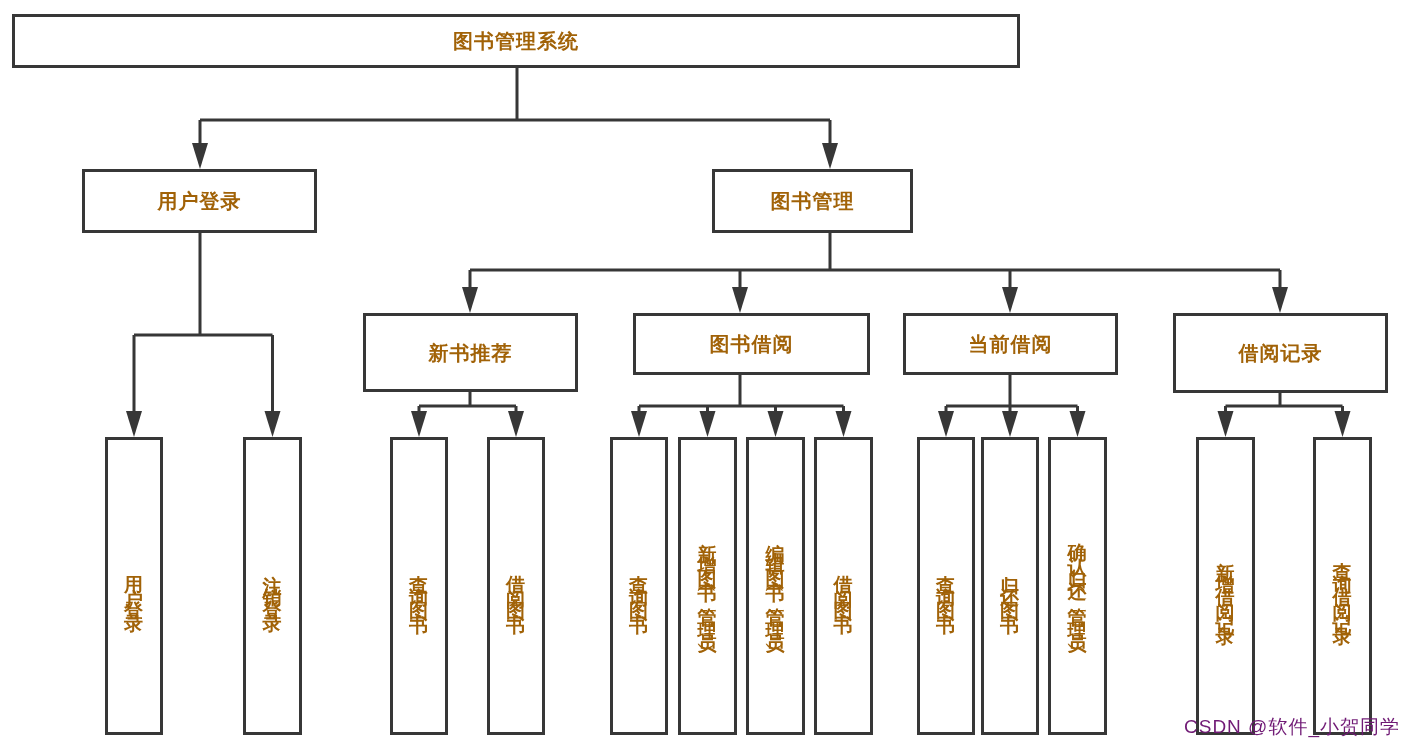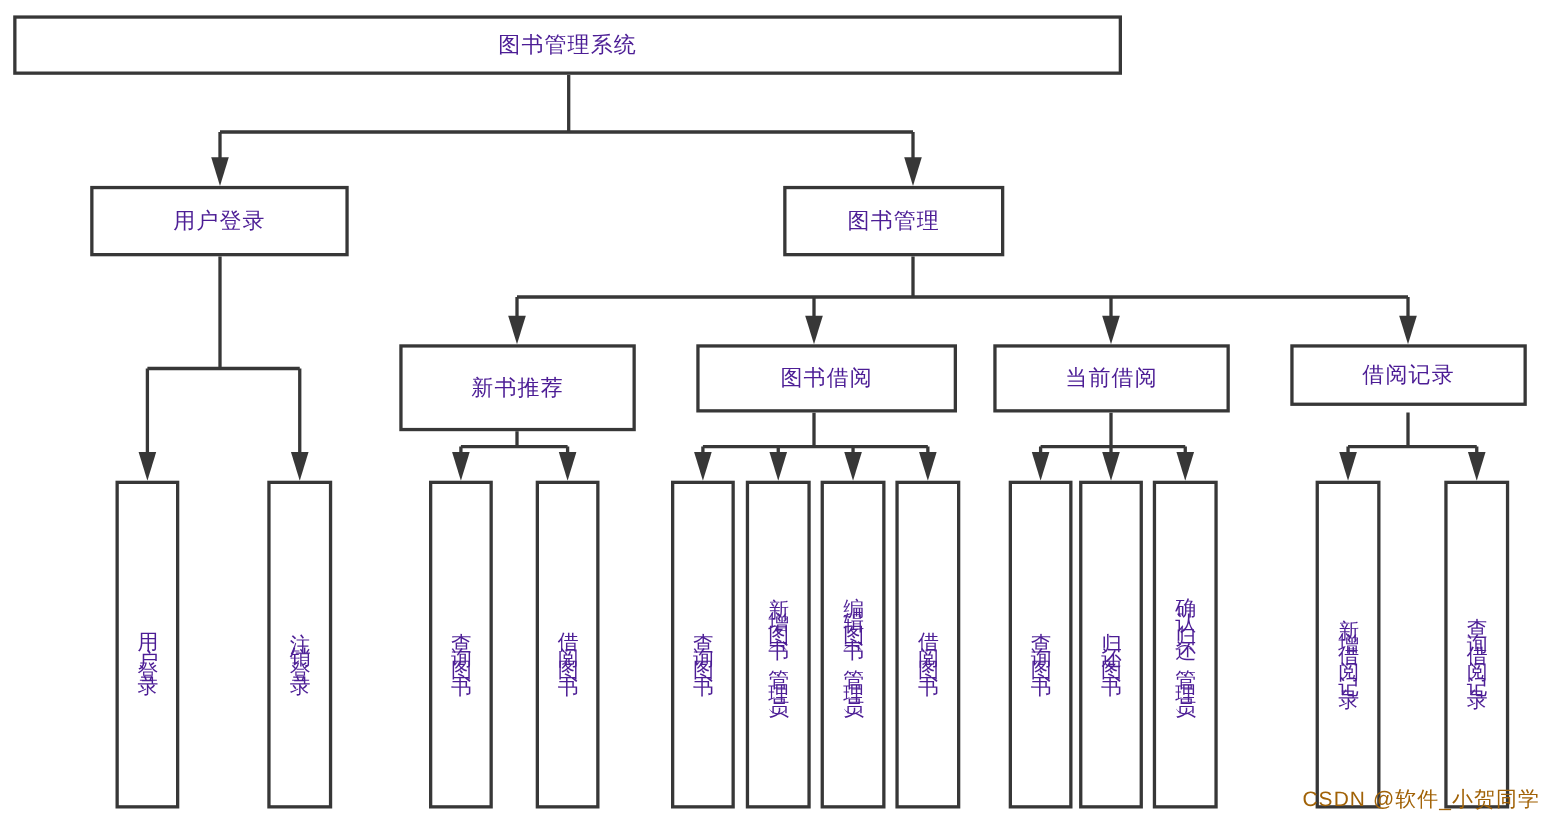--- a/index.html
+++ b/index.html
@@ -20,44 +20,45 @@
     left: 0;
     top: 0;
     width: 1405px;
     height: 747px;
   }
   .node {
     position: absolute;
     box-sizing: border-box;
     background: #ffffff;
     border: 3px solid #373737;
-    color: #4c1d95;
+    color: #a16207;
     display: flex;
     align-items: center;
     justify-content: center;
     font-size: 20px;
     letter-spacing: 1px;
     line-height: 1.2;
     white-space: nowrap;
+    font-weight: bold;
   }
   .leaf {
     writing-mode: vertical-rl;
     text-orientation: mixed;
     font-size: 19px;
     letter-spacing: 13px;
     white-space: normal;
     line-height: 1;
   }
   .watermark {
     position: absolute;
     left: 1184px;
     top: 714px;
     font-size: 19px;
     letter-spacing: 1px;
-    color: #a16207;
+    color: #701a75;
     z-index: 5;
     white-space: nowrap;
     text-align: right;
   }
 </style>
 </head>
 <body>
 
 <div class="stage">
 
@@ -125,21 +126,21 @@
   </svg>
 
   <div class="node" style="left:12px; top:14px; width:1008px; height:54px;">图书管理系统</div>
 
   <div class="node" style="left:82px; top:169px; width:235px; height:64px;">用户登录</div>
   <div class="node" style="left:712px; top:169px; width:201px; height:64px;">图书管理</div>
 
   <div class="node" style="left:363px; top:313px; width:215px; height:79px;">新书推荐</div>
   <div class="node" style="left:633px; top:313px; width:237px; height:62px;">图书借阅</div>
   <div class="node" style="left:903px; top:313px; width:215px; height:62px;">当前借阅</div>
-  <div class="node" style="left:1173px; top:313px; width:215px; height:56px;">借阅记录</div>
+  <div class="node" style="left:1173px; top:313px; width:215px; height:80px;">借阅记录</div>
 
   <div class="node leaf" style="left:105px; top:437px; width:58px; height:298px;">用户登录</div>
   <div class="node leaf" style="left:243px; top:437px; width:59px; height:298px;">注销登录</div>
 
   <div class="node leaf" style="left:390px; top:437px; width:58px; height:298px;">查询图书</div>
   <div class="node leaf" style="left:487px; top:437px; width:58px; height:298px;">借阅图书</div>
 
   <div class="node leaf" style="left:610px; top:437px; width:58px; height:298px;">查询图书</div>
   <div class="node leaf" style="left:678px; top:437px; width:59px; height:298px;">新增图书（管理员）</div>
   <div class="node leaf" style="left:746px; top:437px; width:59px; height:298px;">编辑图书（管理员）</div>

